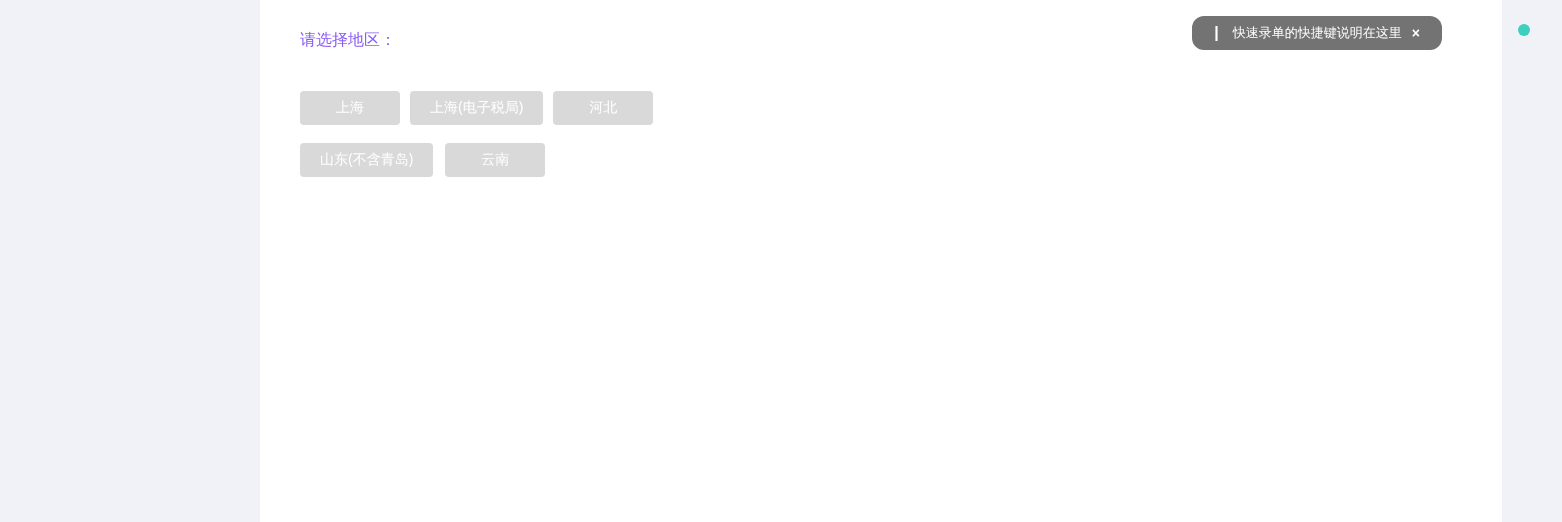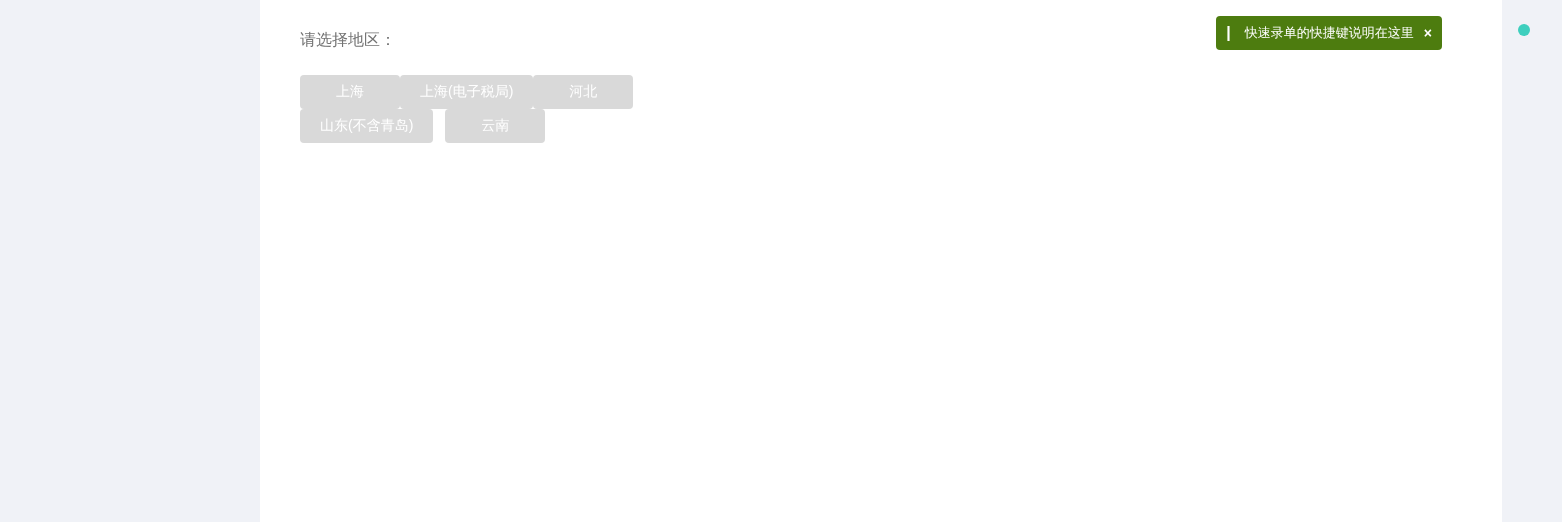--- a/index.html
+++ b/index.html
@@ -27,54 +27,54 @@
     .main-content {
       flex: 1;
       background: #ffffff;
       height: 522px;
       padding: 30px 40px;
       position: relative;
     }
 
     .page-title {
       font-size: 16px;
-      color: #737373;
+      color: #8b5cf6;
       font-weight: normal;
-      margin-bottom: 24px;
+      margin-bottom: 40px;
     }
 
     .region-buttons {
       display: flex;
       flex-wrap: wrap;
-      gap: 0;
+      gap: 10px;
     }
 
     .region-btn {
       background: #d9d9d9;
       border: none;
       border-radius: 4px;
       padding: 8px 20px;
       font-size: 14px;
       color: #ffffff;
       cursor: pointer;
       min-width: 100px;
       text-align: center;
       white-space: nowrap;
     }
 
     
     .tooltip-bar {
       position: absolute;
       top: 16px;
       right: 60px;
-      background: #4d7c0f;
+      background: #737373;
       color: #fff;
       font-size: 13px;
-      padding: 8px 10px;
-      border-radius: 4px;
+      padding: 8px 22px;
+      border-radius: 12px;
       display: flex;
       align-items: center;
       gap: 10px;
       white-space: nowrap;
     }
 
     .tooltip-bar::before {
       content: '|';
       font-weight: bold;
       font-size: 16px;
@@ -117,21 +117,21 @@
     <span>快速录单的快捷键说明在这里</span>
     <button class="tooltip-close">×</button>
   </div>
 
   <h2 class="page-title">请选择地区：</h2>
 
   <div class="region-buttons">
     <button class="region-btn">上海</button>
     <button class="region-btn">上海(电子税局)</button>
     <button class="region-btn">河北</button>
-    <div style="width:100%;display:flex;gap:12px;margin-top:0;align-items:center;">
+    <div style="width:100%;display:flex;gap:12px;margin-top:8px;align-items:center;">
       <button class="region-btn">山东(不含青岛)</button>
       <button class="region-btn">云南</button>
     </div>
   </div>
 
 </div>
 
 <div class="right-panel">
   <div class="tooltip-dot"></div>
 </div>

